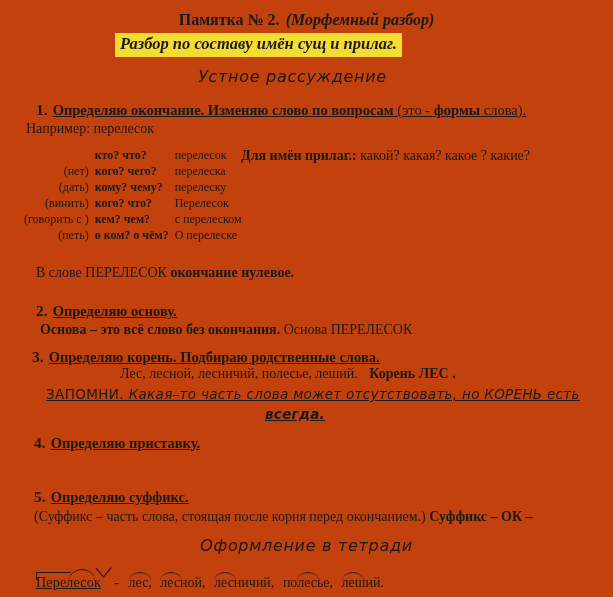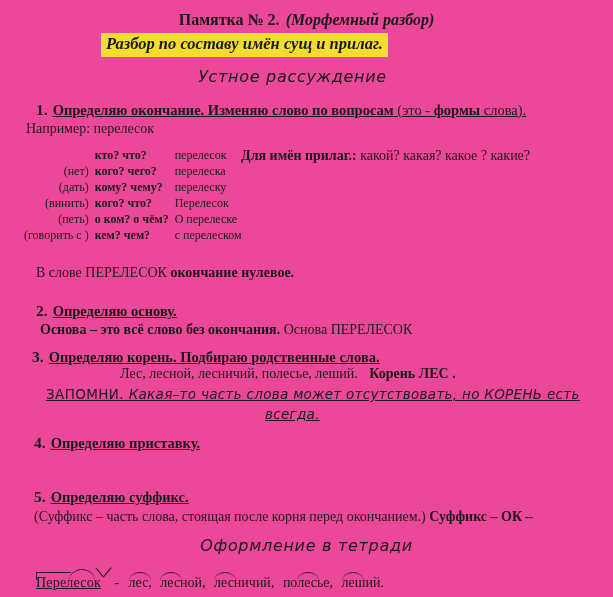--- a/index.html
+++ b/index.html
@@ -38,21 +38,21 @@
     font-size: 16px;
     font-weight: bold;
   }
   #doc-title .paren {
     font-style: italic;
     margin-left: 6px;
   }
 
   #subtitle-wrap {
     position: absolute;
-    top: 33px; left: 2px; width: 485px;
+    top: 33px; left: 16px; width: 485px;
     text-align: center;
   }
   #subtitle {
     display: inline-block;
     font-size: 16.5px;
     font-weight: bold;
     font-style: italic;
     padding: 2px 5px 3px 5px;
     line-height: 1.15;
   }
@@ -185,21 +185,21 @@
     position: absolute;
     top: -3px; left: 0;
     width: 22px; height: 8px;
     border-top: 1.3px solid #1a1a1a;
     border-radius: 50% / 100% 100% 0 0;
   }
 </style>
 </head>
 <body style="color: rgb(26, 26, 26);">
 
-<div id="page" style="background: #ec4899;">
+<div id="page" style="background: #c2410c;">
 
   <div class="line" id="doc-title">
     <span>Памятка № 2.</span><span class="paren">(Морфемный разбор)</span>
   </div>
 
   <div id="subtitle-wrap">
     <span id="subtitle" style="background: rgb(245, 220, 50);">Разбор по составу  имён сущ и прилаг.</span>
   </div>
 
   <div class="line script" id="oral-heading">Устное  рассуждение</div>
@@ -225,29 +225,29 @@
         <td class="c-hint">(дать)</td>
         <td class="c-q">кому? чему?</td>
         <td class="c-a">перелеску</td>
       </tr>
       <tr>
         <td class="c-hint">(винить)</td>
         <td class="c-q">кого? что?</td>
         <td class="c-a"> Перелесок</td>
       </tr>
       <tr>
+        <td class="c-hint">(говорить с )</td>
+        <td class="c-q">кем? чем?</td>
+        <td class="c-a"> с перелеском</td>
+      </tr>
+      <tr>
         <td class="c-hint">(петь)</td>
         <td class="c-q">о ком? о чём?</td>
         <td class="c-a"> О перелеске</td>
       </tr>
-      <tr>
-        <td class="c-hint">(говорить с )</td>
-        <td class="c-q">кем? чем?</td>
-        <td class="c-a"> с перелеском</td>
-      </tr>
     </tbody>
   </table>
 
   <div class="line" id="adj-questions">
     <span class="lead">Для имён прилаг.:</span><span> какой? какая? какое ? какие?</span>
   </div>
 
   <div class="line body-line" style="top:265px; left:36px;">
     <span>В слове ПЕРЕЛЕСОК </span><span class="b">окончание нулевое.</span>
   </div>
@@ -262,21 +262,21 @@
   <div class="line step-head" style="top:348px; left:32px;">
     <span class="num">3.</span><span class="txt">Определяю корень. Подбираю родственные слова.</span>
   </div>
   <div class="line" style="top:385px; left:46px;">
     <span class="memo-label u">ЗАПОМНИ.</span><span class="memo-text"> Какая–то часть слова может отсутствовать, но КОРЕНЬ есть</span>
   </div>
   <div class="line body-line" style="top:366px; left:120px;">
     <span>Лес, лесной, лесничий, полесье, леший.</span>
     <span class="b" style="margin-left:8px;">Корень ЛЕС .</span>
   </div>
-  <div class="line memo-text" style="top:406px; left:265px;">всегда.</div>
+  <div class="line memo-text" style="top:406px; left:265px;font-weight:bold;">всегда.</div>
 
   <div class="line step-head" style="top:434px; left:34px;">
     <span class="num">4.</span><span class="txt">Определяю приставку.</span>
   </div>
 
   <div class="line step-head" style="top:488px; left:34px;">
     <span class="num">5.</span><span class="txt">Определяю суффикс.</span>
   </div>
   <div class="line body-line" style="top:509px; left:34px;">
     <span>(Суффикс – часть слова, стоящая после корня перед окончанием.)</span>

